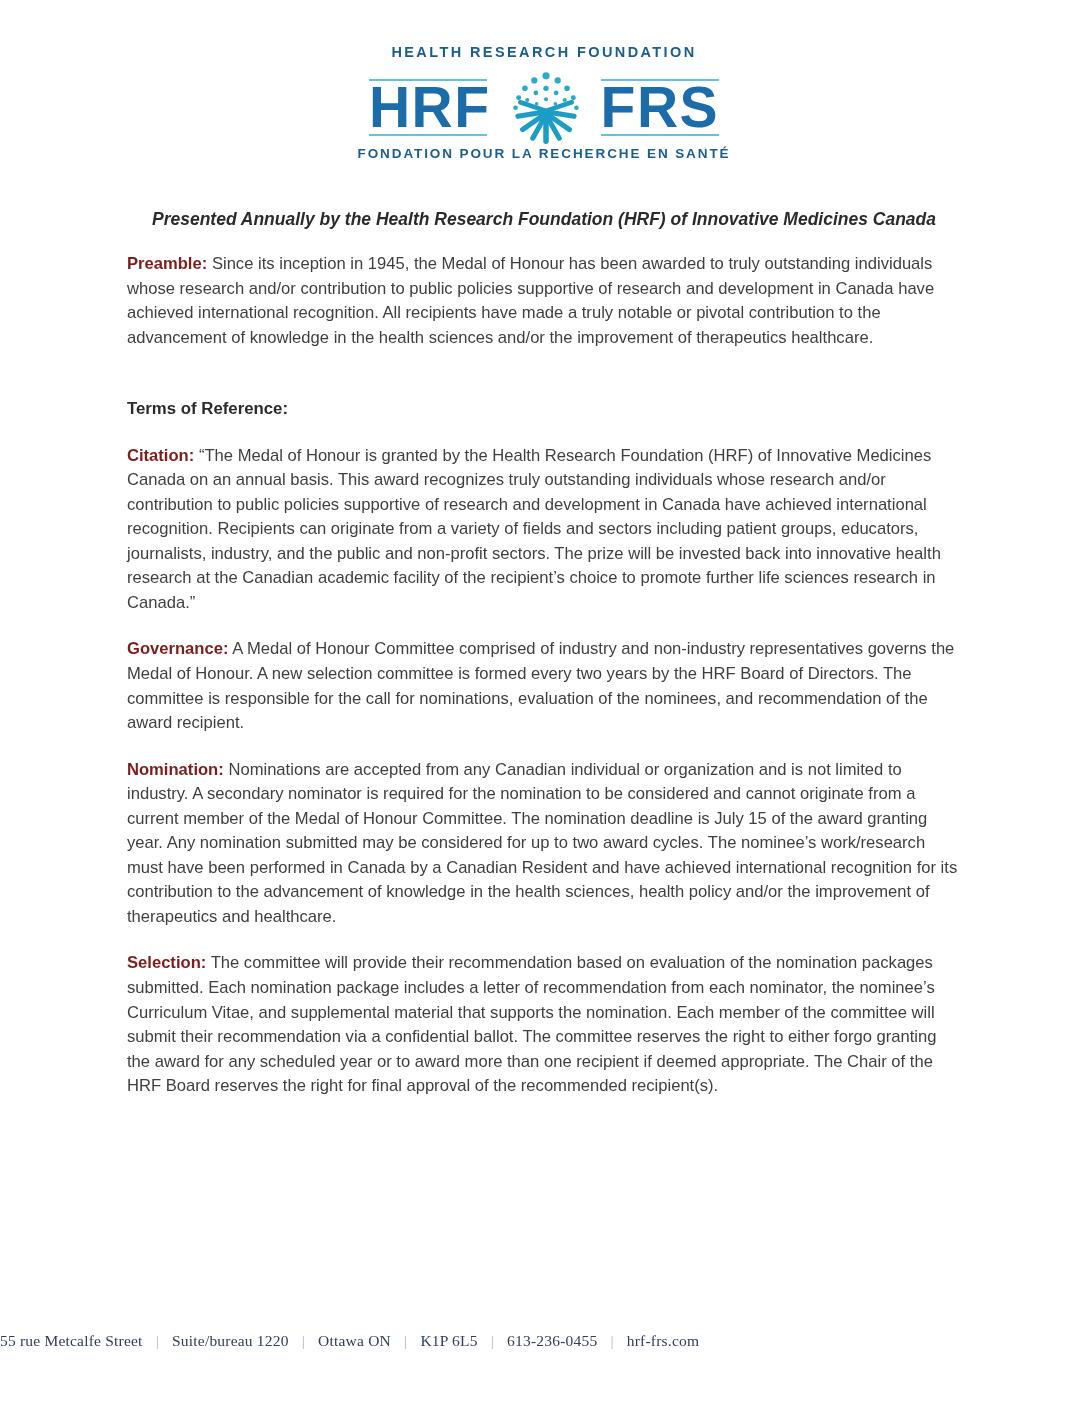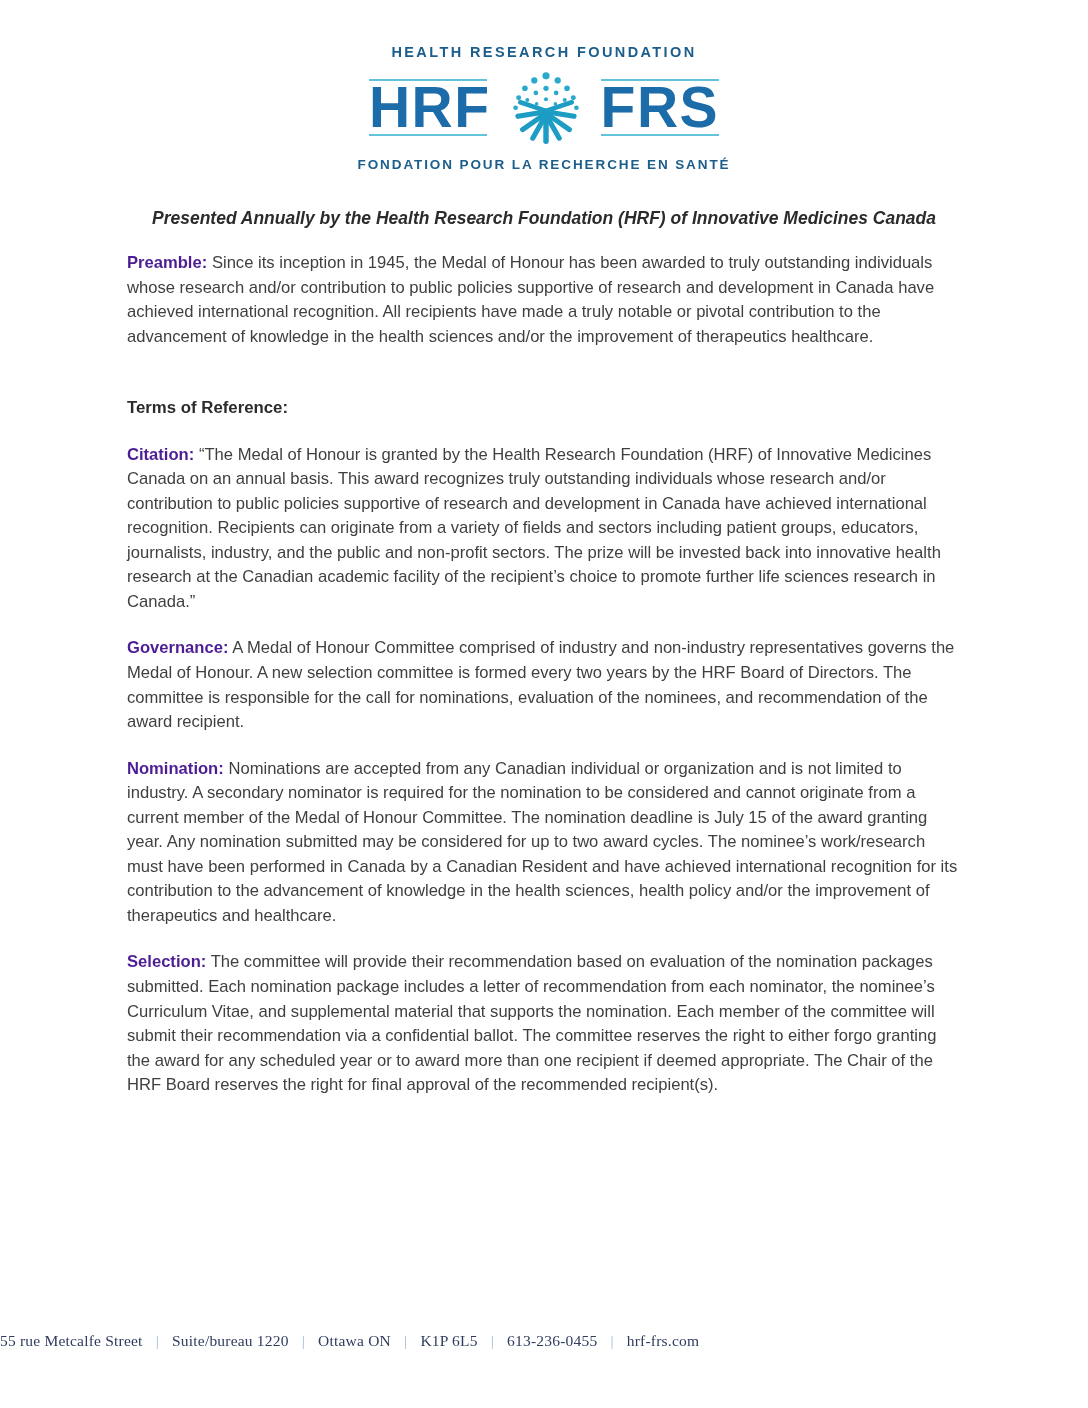--- a/index.html
+++ b/index.html
@@ -74,57 +74,57 @@
     position: relative;
     flex: 0 0 auto;
   }
   .logo-bottomtext {
     font-family: "Liberation Sans", sans-serif;
     font-size: 13.5px;
     font-weight: 700;
     letter-spacing: 1.9px;
     color: #1b5e8c;
     text-align: center;
-    margin-top: 11px;
+    margin-top: 0;
   }
 
   
   .doc-title {
     text-align: center;
     color: #1b6ca8;
     font-size: 19px;
     font-weight: 700;
     letter-spacing: 0.5px;
     margin-top: 60px;
   }
   .doc-subtitle {
     text-align: center;
     color: #2b2b2b;
     font-size: 17.5px;
     font-weight: 700;
     font-style: italic;
-    margin-top: 36px;
+    margin-top: 48px;
     padding: 0 60px;
   }
 
   
   .content {
     margin: 0 127px 0 127px;
     width: 834px;
   }
   .para {
     font-size: 16.6px;
     line-height: 1.48;
     color: #3f3f3f;
     margin-top: 22px;
     text-align: left;
   }
   .para .lead {
     font-weight: 700;
-    color: #4c1d95;
+    color: #7f1d1d;
   }
   .section-head {
     font-size: 16.8px;
     font-weight: 700;
     color: #2b2b2b;
     text-underline-offset: 3px;
     margin-top: 30px;
     display: inline-block;
   }
   .section-head-wrap { margin-top: 0; }

